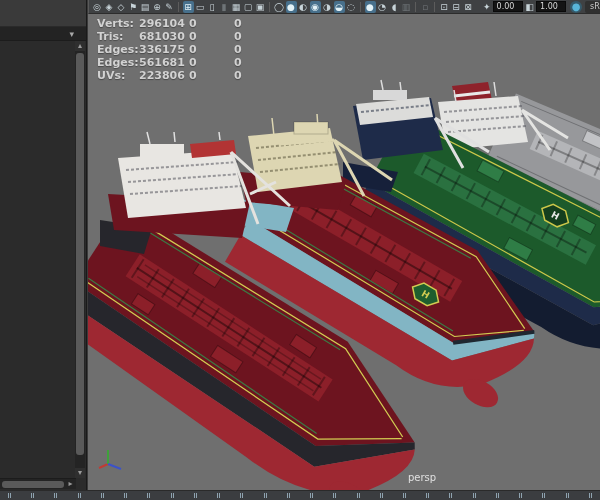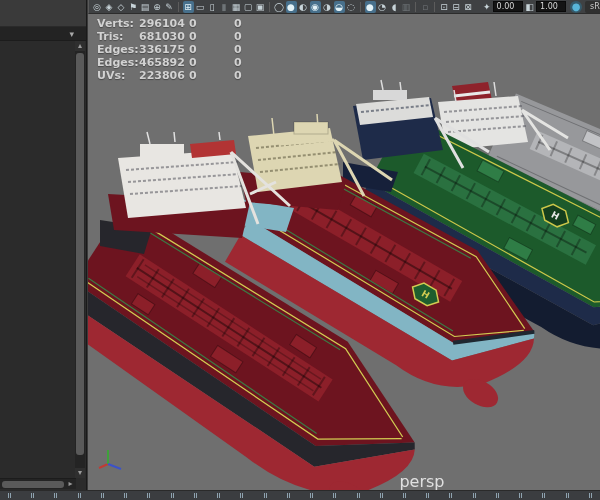--- a/index.html
+++ b/index.html
@@ -48,21 +48,21 @@
   .hud-label{text-align:left;}
   .hud-total,.hud-selected,.hud-selected2{text-align:left;}
 
   
   #scene{position:absolute;left:0;top:14px;}
 
   
   .axis{position:absolute;left:8px;top:445px;}
 
   .persp-label{position:absolute;left:304px;top:472px;width:60px;text-align:center;
-      font-size:16px;color:#e0e0e0;}
+      font-size:10px;color:#e0e0e0;}
 
   
   .timeline{position:absolute;left:0;top:490px;width:600px;height:10px;background:#3b3d40;
       border-top:1px solid #2a2a2a;display:flex;justify-content:space-between;
       align-items:center;padding:0 8px;}
   .tick{width:3px;height:5px;border-left:1px solid #8fa3b0;border-right:1px solid #8fa3b0;}
 </style>
 </head>
 <body>
 
@@ -152,21 +152,21 @@
           <span class="hud-selected2">0</span>
         </div>
         <div class="hud-row">
           <span class="hud-label">Edges:</span>
           <span class="hud-total">336175</span>
           <span class="hud-selected">0</span>
           <span class="hud-selected2">0</span>
         </div>
         <div class="hud-row">
           <span class="hud-label">Edges:</span>
-          <span class="hud-total">465892</span>
+          <span class="hud-total">561681</span>
           <span class="hud-selected">0</span>
           <span class="hud-selected2">0</span>
         </div>
         <div class="hud-row">
           <span class="hud-label">UVs:</span>
           <span class="hud-total">223806</span>
           <span class="hud-selected">0</span>
           <span class="hud-selected2">0</span>
         </div>
       </div>

